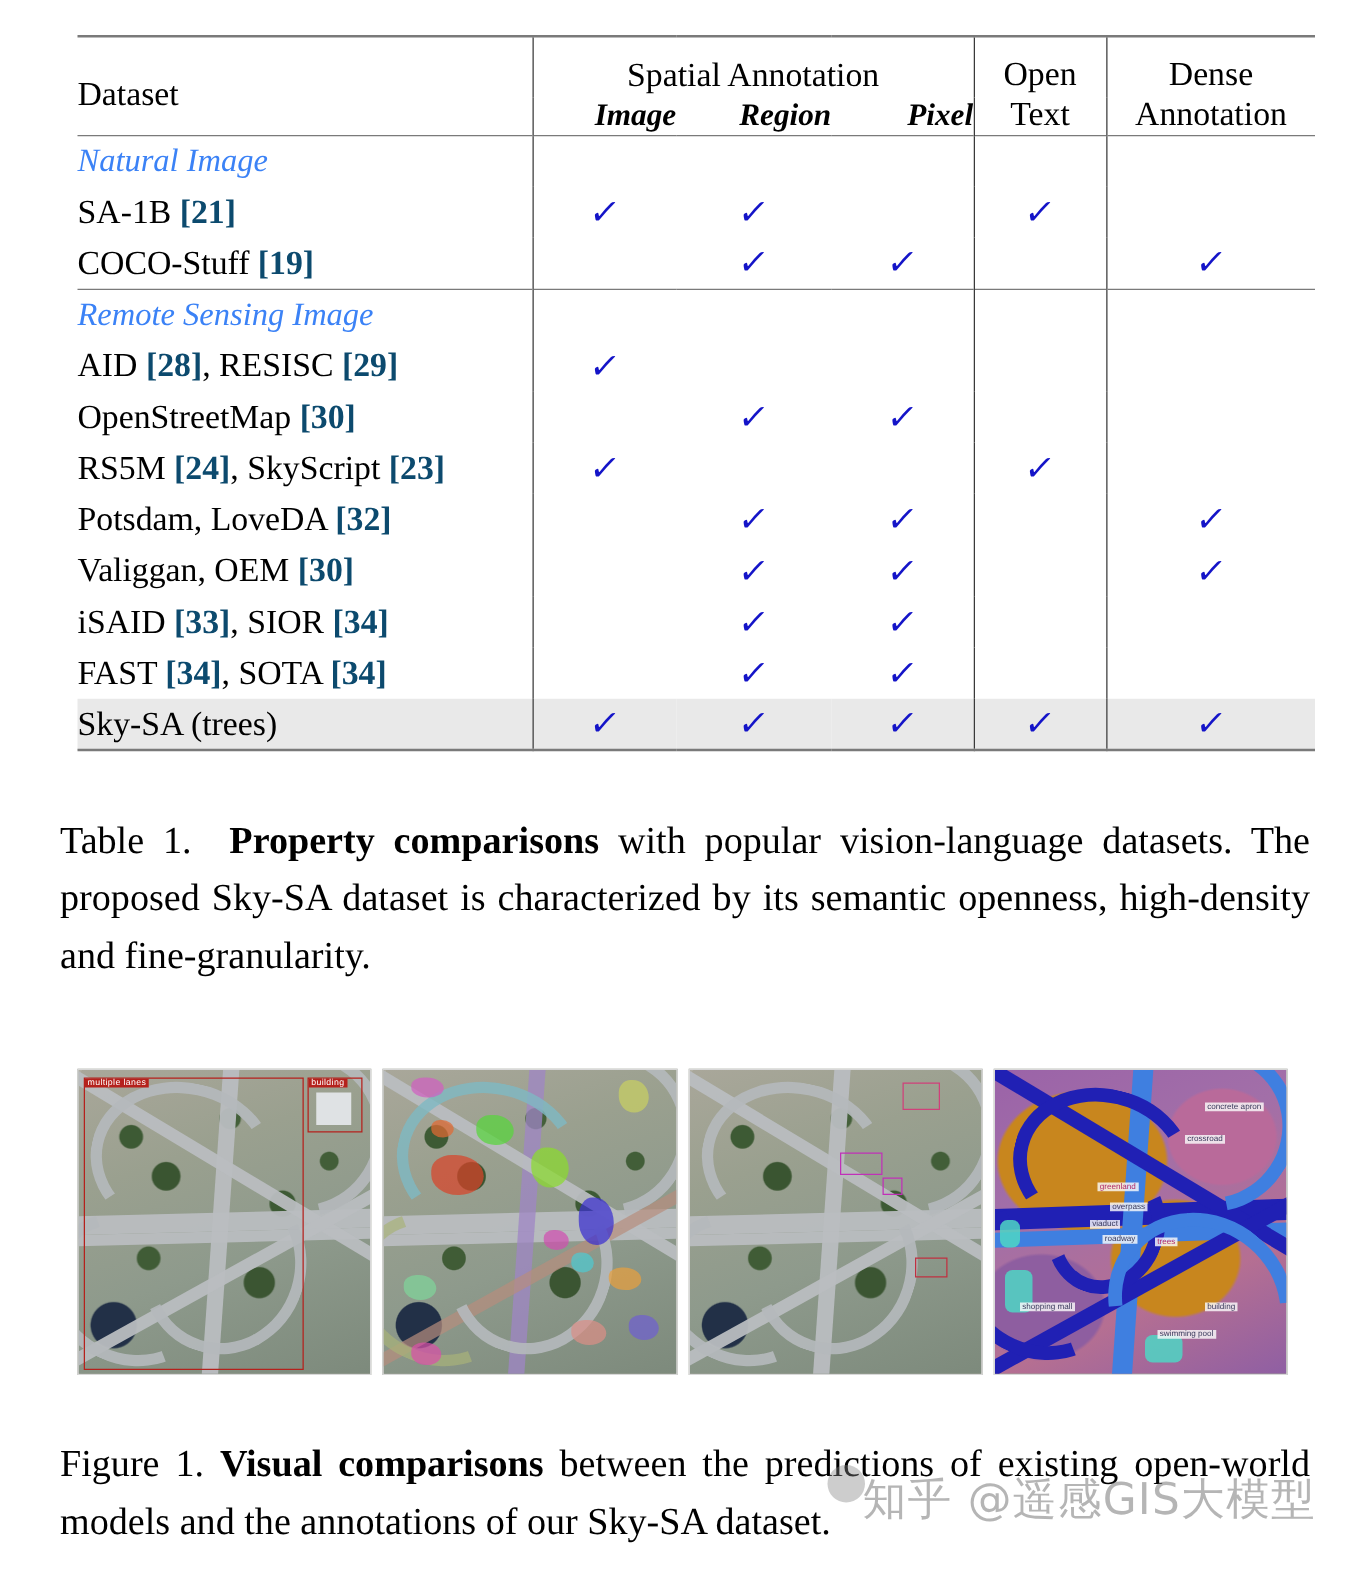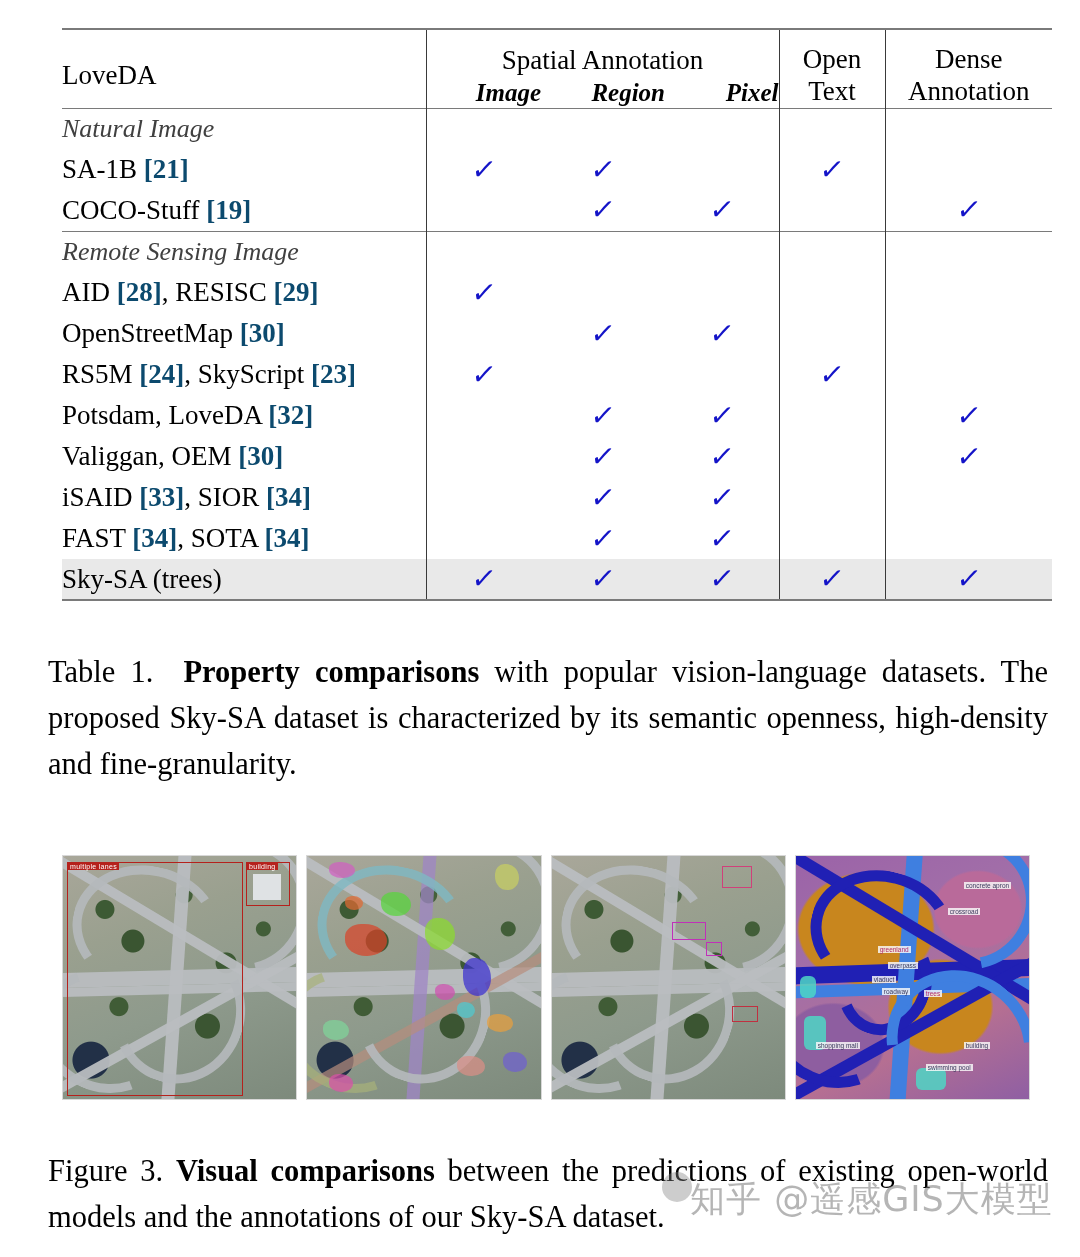--- a/index.html
+++ b/index.html
@@ -47,21 +47,21 @@
     font-size:27px; text-align:left; padding-left:16px; vertical-align:middle;
   }
 
   
   td.ds {
     font-size:27px; text-align:left; padding-left:16px;
     white-space:nowrap; line-height:1.0; height:41px; vertical-align:middle;
   }
   td.ck { text-align:center; vertical-align:middle; height:41px; }
   .group-label {
-    font-style:italic; color:#404040; font-size:26px;
+    font-style:italic; color:#3b82f6; font-size:26px;
   }
   .cite { color:#0c4a6e;font-weight:bold; }
   .check {
     display:inline-block; color:#1414c8; font-size:28px; line-height:1;
     font-weight:bold; transform:skewX(-10deg); font-family:"DejaVu Sans", sans-serif;
   }
   tr.highlight td { background:#e9e9e9; }
   .pad-top td { padding-top:10px; }
   .pad-bot td { padding-bottom:10px; }
 
@@ -187,21 +187,21 @@
       <col class="col-ds">
         <col class="col-img">
         <col class="col-reg">
       <col class="col-pix">
         <col class="col-open">
         <col class="col-dense">
     </colgroup>
 
     <tbody>
       <tr class="rule-top">
-        <td rowspan="2" class="hdr-dataset" style="padding-top:14px;">LoveDA</td>
+        <td rowspan="2" class="hdr-dataset" style="padding-top:14px;">Dataset</td>
         <td colspan="3" class="hdr-group vline-l" style="padding-top:14px;">Spatial Annotation</td>
         <td rowspan="2" class="hdr-plain vline-l" style="padding-top:14px;">
           <span>Open</span><br>
           <span>Text</span>
         </td>
         <td rowspan="2" class="hdr-plain vline-l" style="padding-top:14px;">
           <span>Dense</span><br>
           <span>Annotation</span>
         </td>
       </tr>
@@ -421,16 +421,16 @@
       <div class="slabel" style="left:86px;top:132px;">roadway</div>
       <div class="slabel pink" style="left:128px;top:134px;">trees</div>
       <div class="slabel" style="left:20px;top:186px;">shopping mall</div>
       <div class="slabel" style="left:168px;top:186px;">building</div>
       <div class="slabel" style="left:130px;top:208px;">swimming pool</div>
     </div>
   </div>
 
 </div>
 
-<div class="figcaption"><span>Figure 3.</span> <b>Visual comparisons</b><span> between the predictions of existing open-world models and the annotations of our Sky-SA dataset.</span></div>
+<div class="figcaption"><span>Figure 1.</span> <b>Visual comparisons</b><span> between the predictions of existing open-world models and the annotations of our Sky-SA dataset.</span></div>
 
 <div class="wm-logo"></div>
 <div class="watermark">知乎 @遥感GIS大模型</div>
 
 </body></html>

